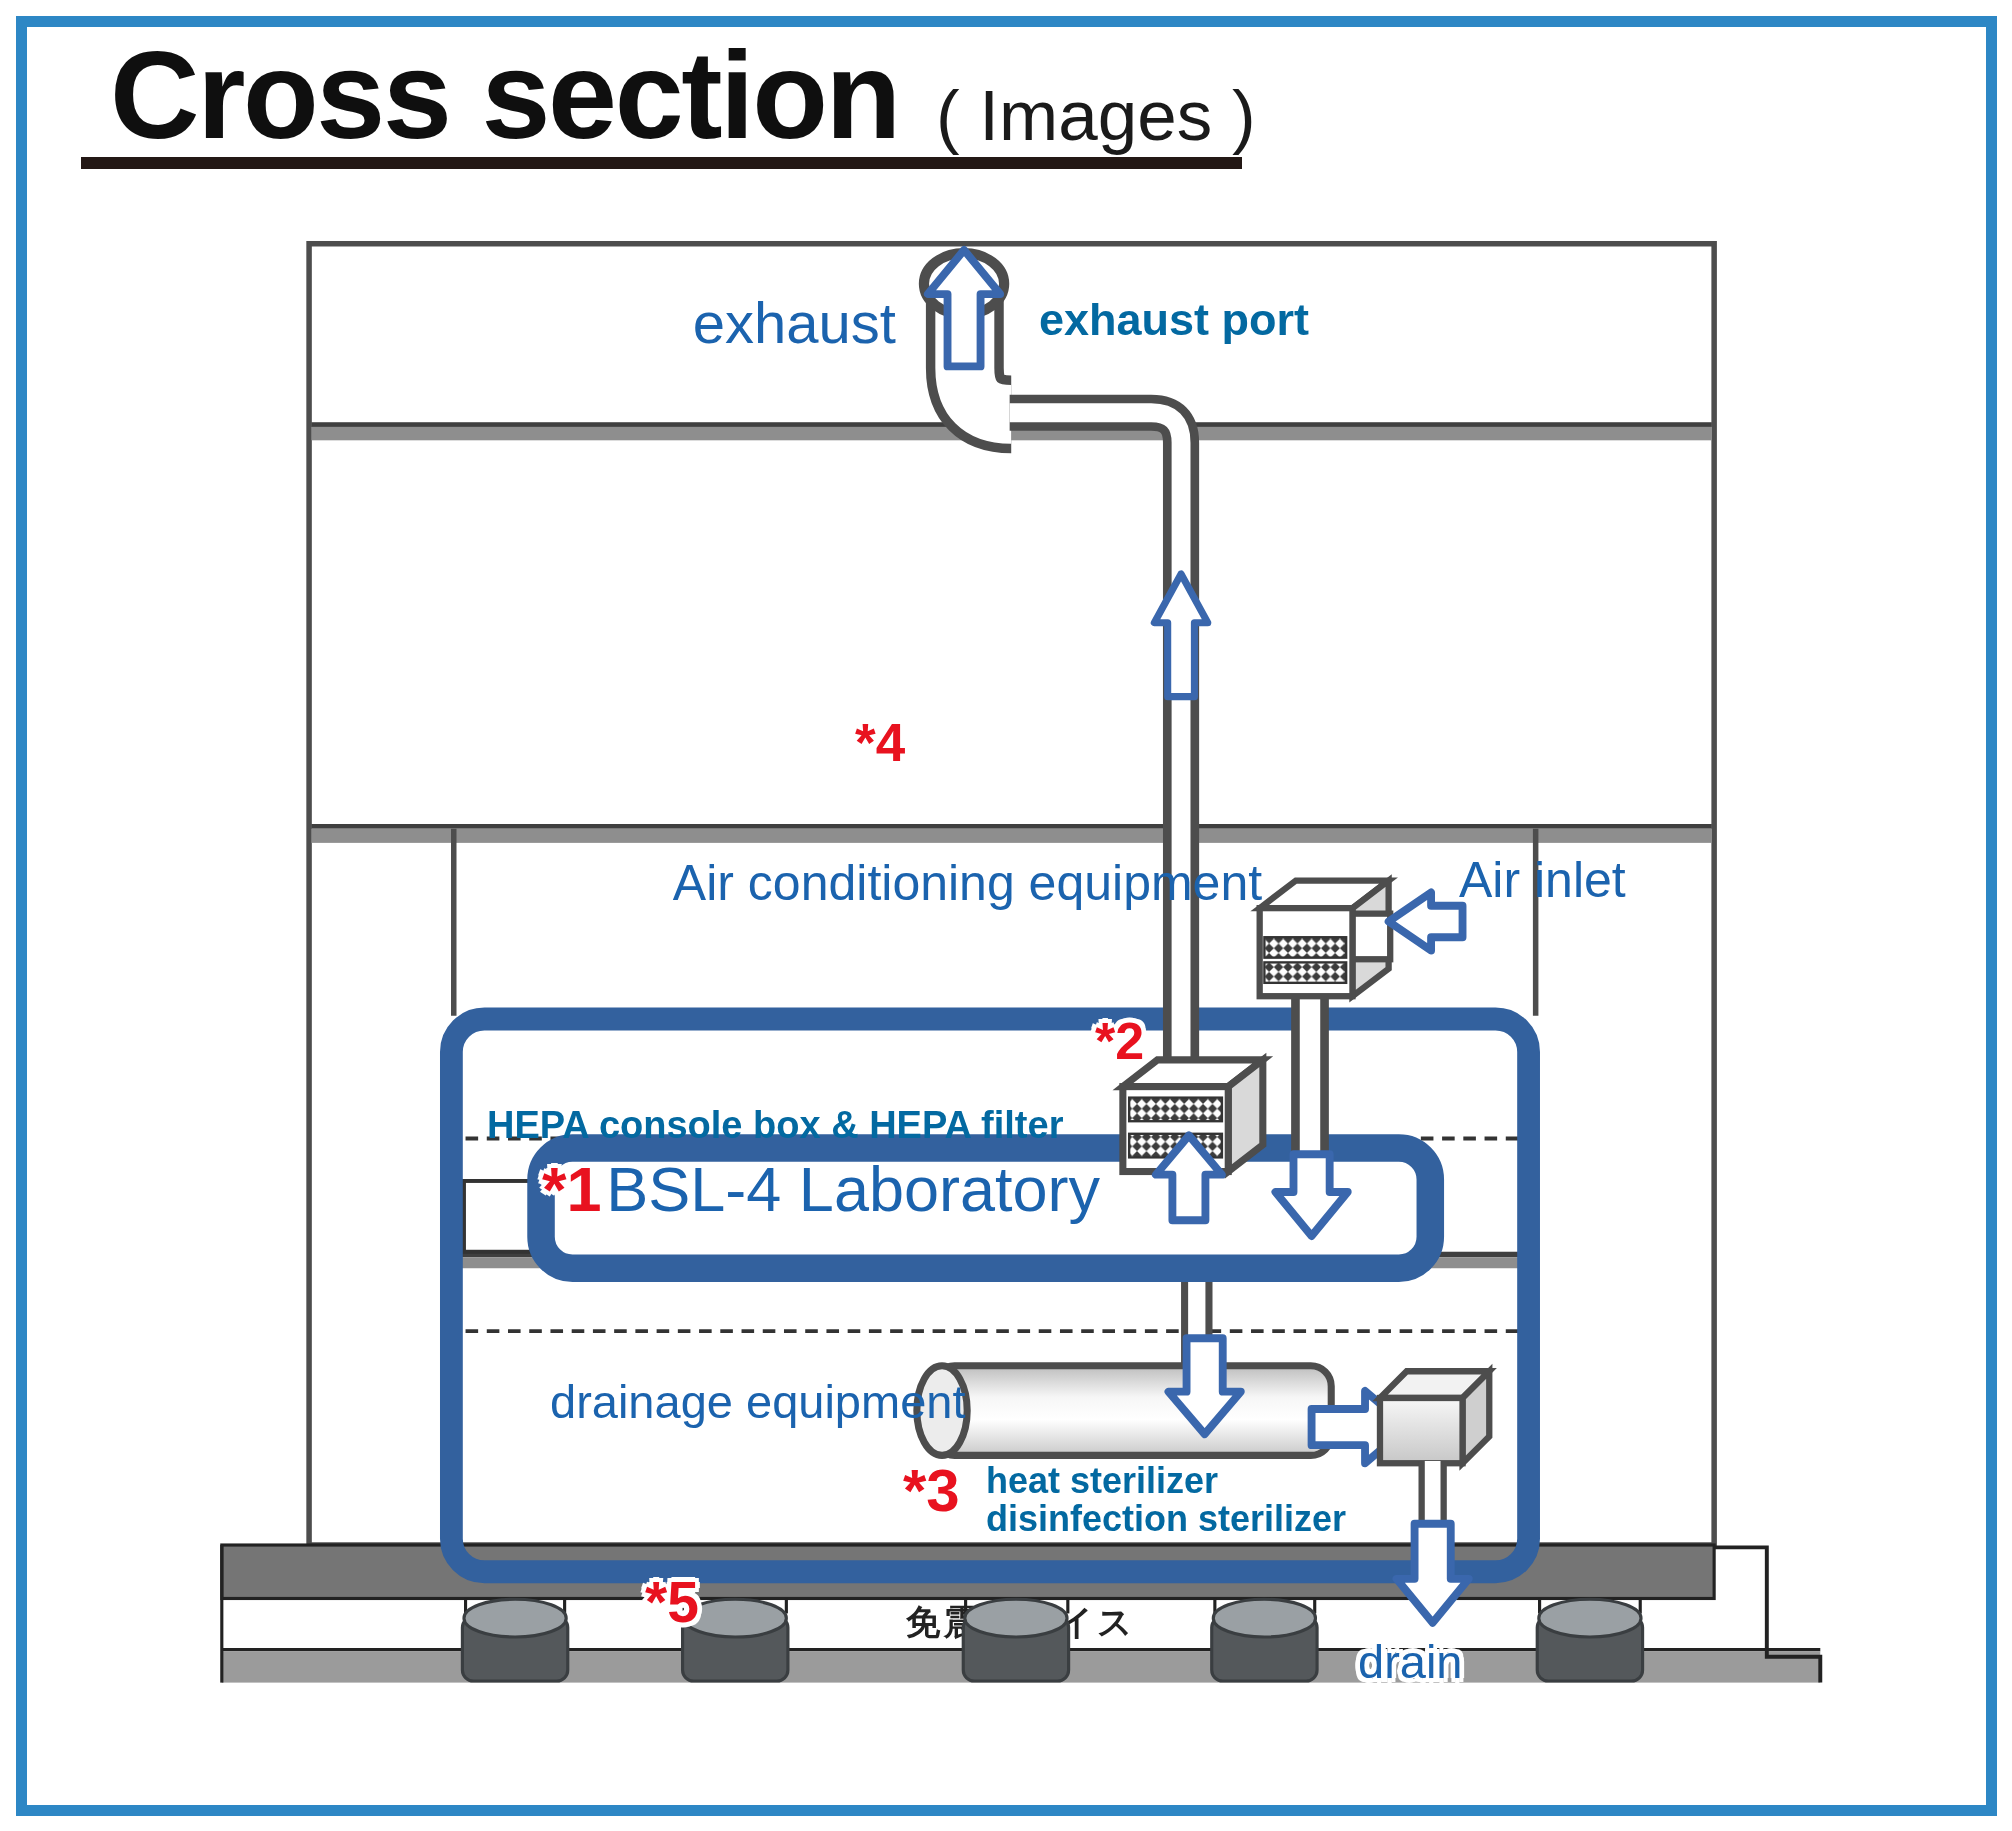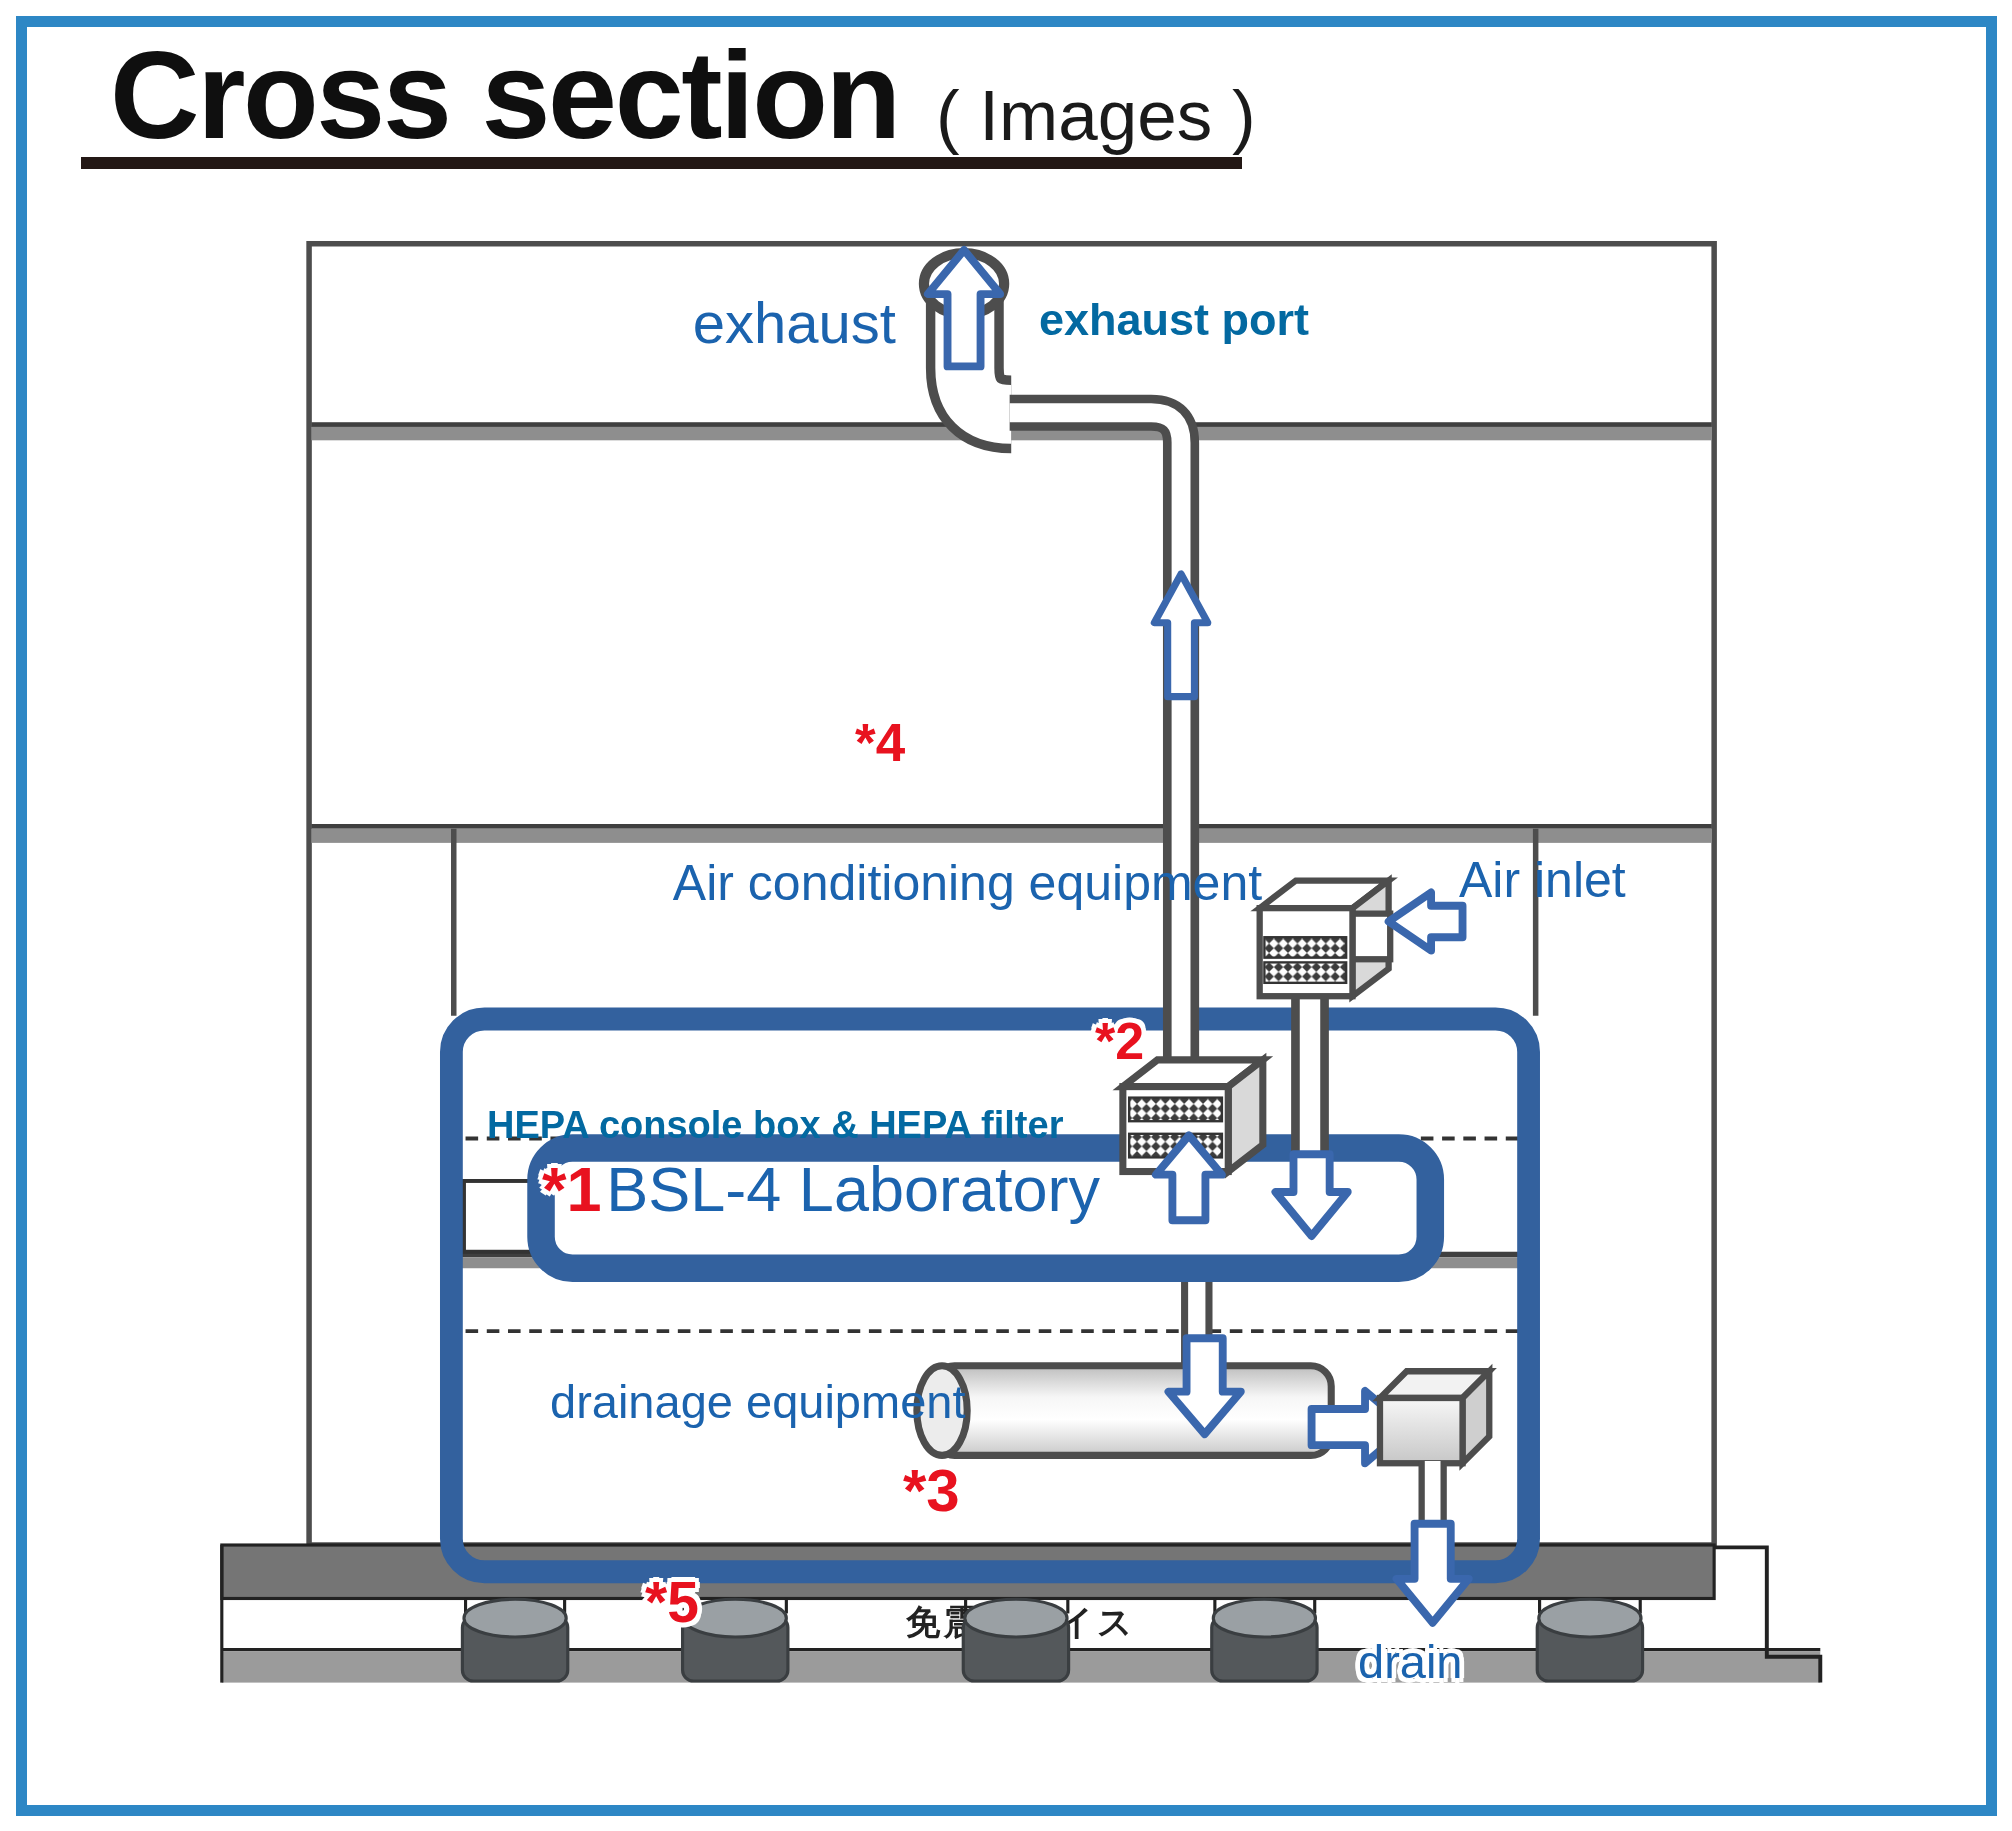--- a/index.html
+++ b/index.html
@@ -182,19 +182,23 @@
   <div class="abs blk" style="left:487px;top:1069px;font-size:38px;margin-top:35px;">HEPA console box &amp; HEPA filter</div>
 
   <div class="abs lab-line" style="left:542px;top:1153px;">
     <span class="red halo" style="font-size:63px;">*1</span>
     <span class="blue" style="font-size:63px;">BSL-4 Laboratory</span>
   </div>
 
   <div class="abs blue" style="left:550px;top:1374px;font-size:47px;text-align:center;">drainage equipment</div>
 
   <div class="abs red" style="left:903px;top:1456px;font-size:60px;">*3</div>
+  <div class="abs blk" style="left:986px;top:1462px;font-size:36px;line-height:1.06;">
+    <div>heat sterilizer</div>
+    <div>disinfection sterilizer</div>
+  </div>
 
   <div class="abs red halo" style="left:645px;top:1569px;font-size:57px;">*5</div>
 
   <div class="abs blue halo" style="left:1358px;top:1634px;font-size:47px;">drain</div>
 
 </div>
 
 
 </body></html>

